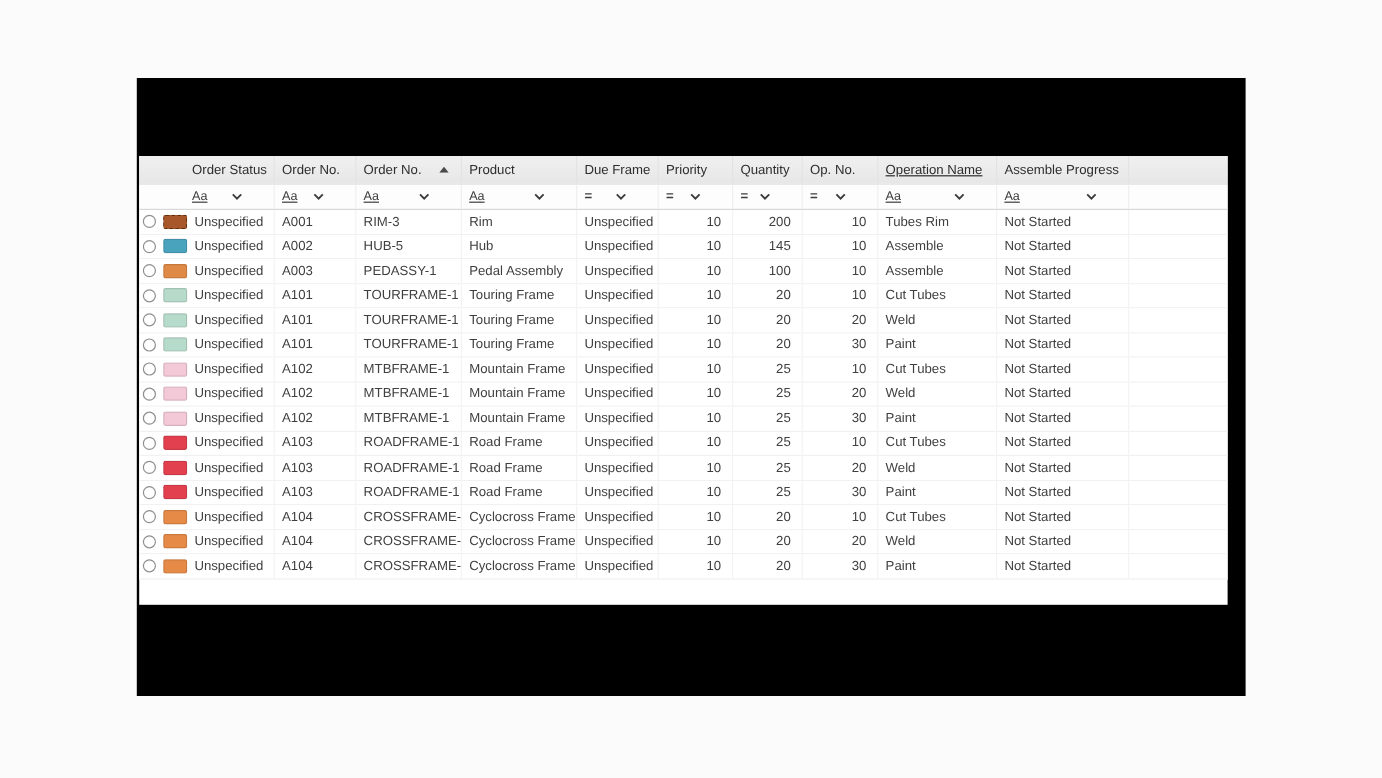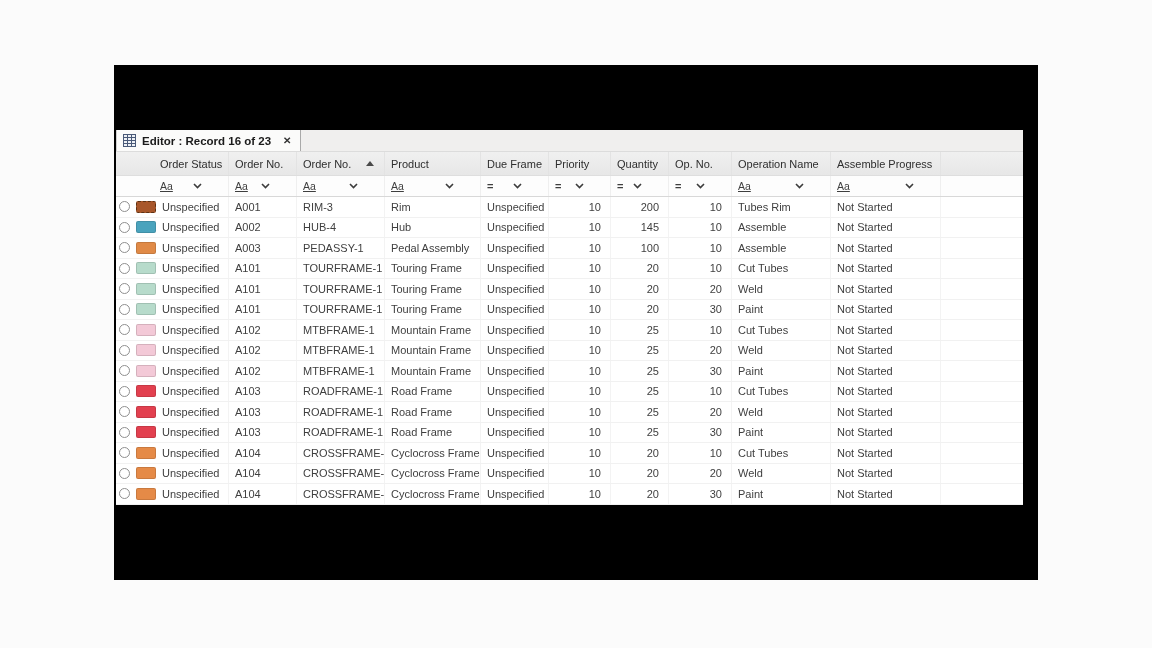--- a/index.html
+++ b/index.html
@@ -80,36 +80,20 @@
   }
   .swatch.focused { border:1px dashed #5c3214; }
   .filler { flex:1 1 auto; border-right:none; }
 </style>
 </head>
 <body>
 
 <div class="frame">
   <div class="panel">
 
-    <div class="tabbar">
-      <div class="tab">
-        <span style="display:flex;align-items:center;">
-          <svg width="13" height="13" viewBox="0 0 13 13">
-            <rect x="0.5" y="0.5" width="12" height="12" fill="#eef1f6" stroke="#4a5a78"></rect>
-            <line x1="0.5" y1="3.5" x2="12.5" y2="3.5" stroke="#4a5a78"></line>
-            <line x1="0.5" y1="6.5" x2="12.5" y2="6.5" stroke="#4a5a78"></line>
-            <line x1="0.5" y1="9.5" x2="12.5" y2="9.5" stroke="#4a5a78"></line>
-            <line x1="4.5" y1="0.5" x2="4.5" y2="12.5" stroke="#4a5a78"></line>
-            <line x1="8.5" y1="0.5" x2="8.5" y2="12.5" stroke="#4a5a78"></line>
-          </svg>
-        </span>
-        <span>Editor : Record 16 of 23</span>
-        <span class="tab-close">✕</span>
-      </div>
-    </div>
 
     <div class="thead" id="thead">
         <div class="th first" style="flex: 0 0 113px;">
           <span>Order Status</span>
         </div>
         <div class="th" style="flex: 0 0 68px;">
           <span>Order No.</span>
         </div>
         <div class="th" style="flex: 0 0 88px;">
           <span>Order No.</span>
@@ -127,21 +111,21 @@
         </div>
         <div class="th" style="flex: 0 0 62px;">
           <span>Priority</span>
         </div>
         <div class="th" style="flex: 0 0 58px;">
           <span>Quantity</span>
         </div>
         <div class="th" style="flex: 0 0 63px;">
           <span>Op. No.</span>
         </div>
-        <div class="th" style="flex: 0 0 99px;">
+        <div class="th" style="flex: 0 0 99px; text-decoration: underline;">
           <span>Operation Name</span>
         </div>
         <div class="th" style="flex: 0 0 110px;">
           <span>Assemble Progress</span>
         </div>
         <div class="th filler no-border"></div>
       </div>
     <div class="filterrow" id="filterrow">
         <div class="fcell first" style="flex: 0 0 113px;">
           <span class="fglyph text-glyph">Aa</span>
@@ -243,21 +227,21 @@
           <div class="cell" style="flex: 0 0 110px;">Not Started</div>
           <div class="cell filler"></div>
         </div>
         <div class="row">
           <div class="cell status" style="flex: 0 0 113px;">
             <span class="radio"></span>
             <span class="swatch" style="background: rgb(74, 163, 189);"></span>
             <span>Unspecified</span>
           </div>
           <div class="cell" style="flex: 0 0 68px;">A002</div>
-          <div class="cell" style="flex: 0 0 88px;">HUB-4</div>
+          <div class="cell" style="flex: 0 0 88px;">HUB-5</div>
           <div class="cell" style="flex: 0 0 96px;">Hub</div>
           <div class="cell" style="flex: 0 0 68px;">Unspecified</div>
           <div class="cell num" style="flex: 0 0 62px;">10</div>
           <div class="cell num" style="flex: 0 0 58px;">145</div>
           <div class="cell num" style="flex: 0 0 63px;">10</div>
           <div class="cell" style="flex: 0 0 99px;">Assemble</div>
           <div class="cell" style="flex: 0 0 110px;">Not Started</div>
           <div class="cell filler"></div>
         </div>
         <div class="row">

